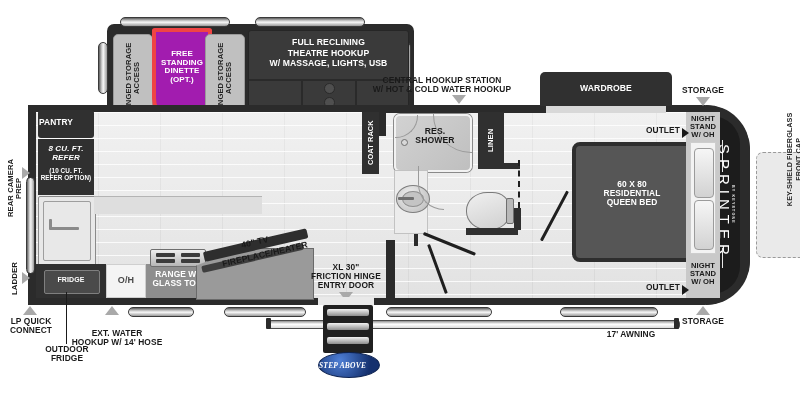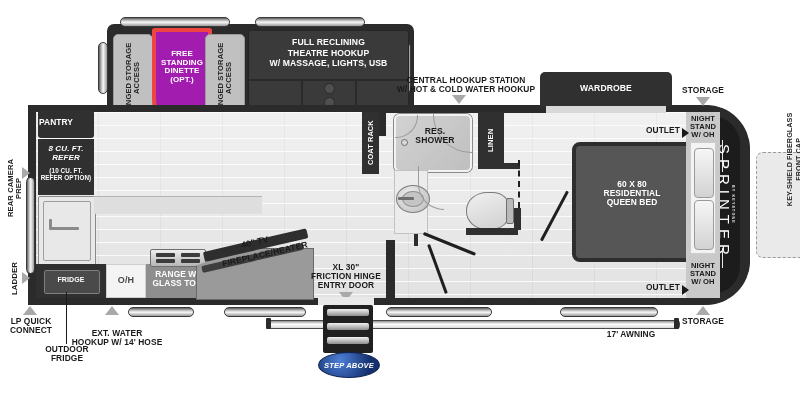--- a/index.html
+++ b/index.html
@@ -66,21 +66,21 @@
   .awn-end{position:absolute;width:5px;height:11px;background:#2b2b2b;border-radius:1px;}
 
   
   .steps{position:absolute;background:#202020;border-radius:2px;}
   .step{position:absolute;left:4px;right:4px;height:7px;border-radius:2px;
     background:linear-gradient(180deg,#f2f2f2,#8d8d8d);}
 
   
   .badge{position:absolute;border-radius:50%;
     background:radial-gradient(circle at 35% 30%,#4e7fd6,#14306e 72%);
-    border:1px solid #0d2250;display:flex;align-items:center;justify-content:center;}
+    border:1px solid #0d2250;display:flex;align-items:center;justify-content:flex-start;font-family:Liberation Serif, serif;}
   .badge span{color:#fff;font-size:7.5px;font-weight:700;font-style:italic;letter-spacing:.2px;}
 
   
   .shower{position:absolute;background:linear-gradient(135deg,#d2d2d2,#bfbfbf);
     border:2px solid #f2f2f2;border-radius:6px;box-shadow:0 0 0 1px #8a8a8a;}
   .shower .arc{position:absolute;right:-2px;top:-2px;width:38px;height:38px;
     border-left:1.5px solid #9a9a9a;border-bottom:1.5px solid #9a9a9a;
     border-radius:0 0 0 38px;}
   .shower .arc2{position:absolute;left:-1px;top:-1px;width:22px;height:22px;
     border-right:1.5px solid #9a9a9a;border-bottom:1.5px solid #9a9a9a;
@@ -314,21 +314,21 @@
   <div class="toilet" style="left:466px;top:192px;width:42px;height:36px;"></div>
   <div class="tank" style="left:506px;top:198px;width:6px;height:24px;"></div>
   <div class="abs dark" style="left:466px;top:228px;width:52px;height:7px;"></div>
   <div class="dash" style="left:518px;top:160px;height:48px;"></div>
   <div class="abs dark" style="left:514px;top:208px;width:7px;height:22px;"></div>
 
   <div class="door-sw" style="left:424px;top:232px;width:56px;transform:rotate(22deg);"></div>
   <div class="door-sw" style="left:430px;top:244px;width:52px;transform:rotate(70deg);"></div>
   <div class="door-sw" style="left:540px;top:240px;width:56px;transform:rotate(-62deg);"></div>
 
-  <div class="lbl" style="left:392px;top:76px;width:148px;font-size:8.4px;">CENTRAL HOOKUP STATION
+  <div class="lbl" style="left:368px;top:76px;width:148px;font-size:8.4px;">CENTRAL HOOKUP STATION
 W/ HOT &amp; COLD WATER HOOKUP</div>
   <div class="arw-d" style="left:452px;top:95px;"></div>
 
   <div class="abs dark" style="left:540px;top:72px;width:132px;height:34px;border-radius:5px 5px 0 0;"></div>
   <div class="lbl lbl-w" style="left:540px;top:84px;width:132px;font-size:8.6px;">WARDROBE</div>
   <div class="abs" style="left:546px;top:106px;width:120px;height:7px;background:#d8d8d8;"></div>
 
   <div class="bed" style="left:572px;top:142px;width:120px;height:112px;"></div>
   <div class="lbl lbl-w" style="left:572px;top:180px;width:120px;font-size:8.4px;">60 X 80
 RESIDENTIAL

